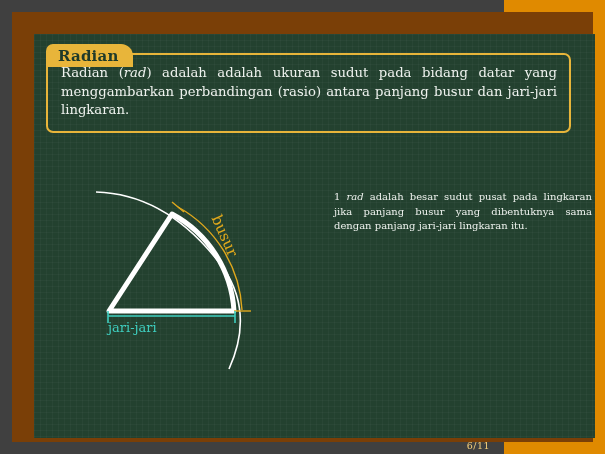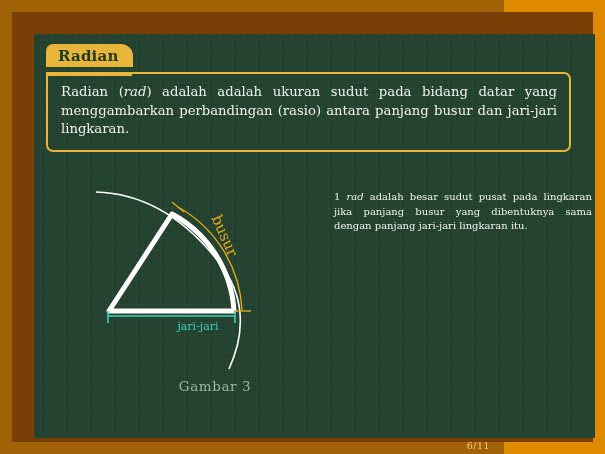--- a/index.html
+++ b/index.html
@@ -3,21 +3,21 @@
 <meta charset="utf-8">
 <style>
   html,body{margin:0;padding:0;}
   body{
     width:605px;height:454px;overflow:hidden;
     background:#e08a00;
     font-family:"DejaVu Serif", serif;
   }
   .slide-frame{
     position:absolute;left:0;top:0;width:504px;height:454px;
-    background:#a16207;
+    background:#404040;
   }
   .frame-inner{
     position:absolute;left:12px;top:12px;
     width:581px;height:430px;
     background:#7a3f07;
   }
   .board{
     position:absolute;left:22px;top:22px;
     width:561px;height:404px;
     background:#23412f;
@@ -34,21 +34,21 @@
     background:#e8b53a;
     border-radius:7px 12px 0 0;
     display:flex;align-items:center;
     color:#1e3a2a;
     font-size:15px;font-weight:bold;
     letter-spacing:0.2px;
     z-index:4;
   }
   
   .def-box{
-    position:absolute;left:12px;top:38px;
+    position:absolute;left:12px;top:19px;
     width:525px;height:80px;
     border:2px solid #e8b53a;
     border-radius:0 7px 7px 7px;
     padding:9px 12px 8px 13px;
     box-sizing:border-box;
     color:#eef2ee;
     font-size:13.2px;line-height:1.42;
     text-align:justify;
     z-index:3;
   }
@@ -72,24 +72,24 @@
   }
   .figure svg{display:block;}
   .caption{
     position:absolute;left:56px;top:214px;
     width:170px;text-align:center;
     color:#9fb3a8;
     font-size:13.5px;
     letter-spacing:0.6px;
   }
   .lbl-jarijari{
-    position:absolute;left:50px;top:156px;
-    width:148px;text-align:center;
+    position:absolute;left:34px;top:156px;
+    width:148px;text-align:left;
     color:#3fcfc0;
-    font-size:11px;
+    font-size:13px;
   }
   .lbl-busur{
     position:absolute;left:150px;top:48px;
     color:#e0a81c;
     font-size:15px;
     transform:rotate(66deg);
     transform-origin:left top;
     white-space:nowrap;
   }
   
@@ -134,19 +134,18 @@
           <line x1="98" y1="38" x2="110" y2="48" stroke="#e0a81c" stroke-width="1.4"></line>
           <line x1="160" y1="147" x2="177" y2="147" stroke="#e0a81c" stroke-width="1.4"></line>
 
           <line x1="34" y1="152" x2="161" y2="152" stroke="#3fcfc0" stroke-width="1.6"></line>
           <line x1="34" y1="147" x2="34" y2="159" stroke="#3fcfc0" stroke-width="1.6"></line>
           <line x1="161" y1="147" x2="161" y2="159" stroke="#3fcfc0" stroke-width="1.6"></line>
         </svg>
 
         <div class="lbl-jarijari">jari-jari</div>
         <div class="lbl-busur">busur</div>
-        <div class="caption">Gambar 3</div>
       </div>
 
     </div>
   </div>
   <div class="page-num">6/11</div>
 </div>
 
 </body></html>

